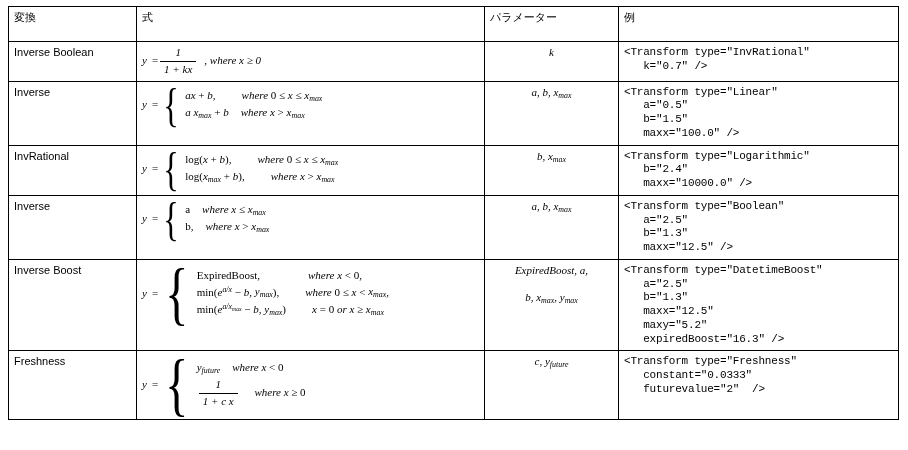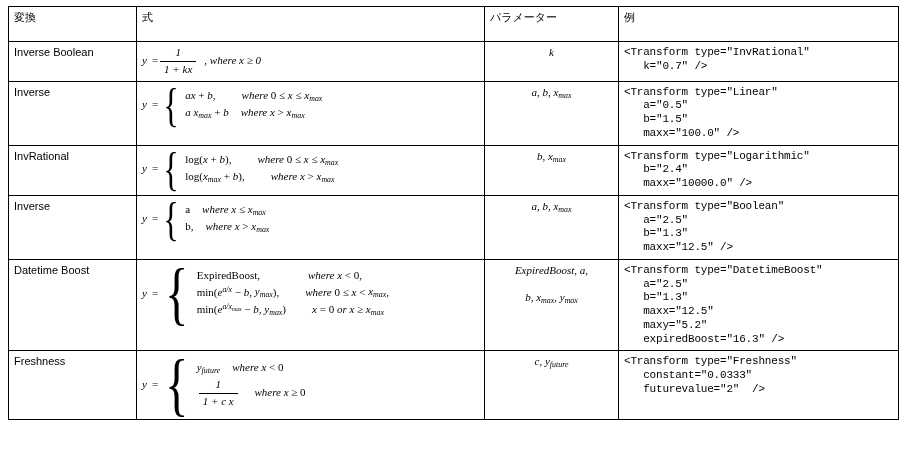--- a/index.html
+++ b/index.html
@@ -245,21 +245,21 @@
           </span>
         </td>
         <td class="params-cell">a, b, x<span class="sub">max</span></td>
         <td class="example-cell">&lt;Transform type="Boolean"
    a="2.5"
    b="1.3"
    maxx="12.5" /&gt;</td>
       </tr>
 
       <tr>
-        <td class="name-cell">Datetime Boost</td>
+        <td class="name-cell">Inverse Boost</td>
         <td class="formula-cell">
           <span class="math brace-wrap">
             <span class="lhs">y</span>
               <span>=</span>
             <span class="brace xtall">{</span>
             <span class="cases">
               <span class="case-line"><span class="up">ExpiredBoost,</span><span class="gap-lg"></span><span class="it">where x</span> &lt; 0,</span>
               <span class="case-line"><span class="up">min(</span><span class="it">e</span><span class="sup">a/x</span> − <span class="it">b</span>, <span class="it">y<span class="sub">max</span></span><span class="up">)</span>,<span class="gap"></span><span class="it">where</span> 0 ≤ <span class="it">x</span> &lt; <span class="it">x<span class="sub">max</span></span>,</span>
               <span class="case-line"><span class="up">min</span><span class="up">(</span><span class="it">e</span><span class="sup">a/x<span class="sub">max</span></span> − <span class="it">b</span>, <span class="it">y<span class="sub">max</span></span><span class="up">)</span><span class="gap"></span><span class="it">x</span> = 0 <span class="it">or x</span> ≥ <span class="it">x<span class="sub">max</span></span></span>
             </span>

